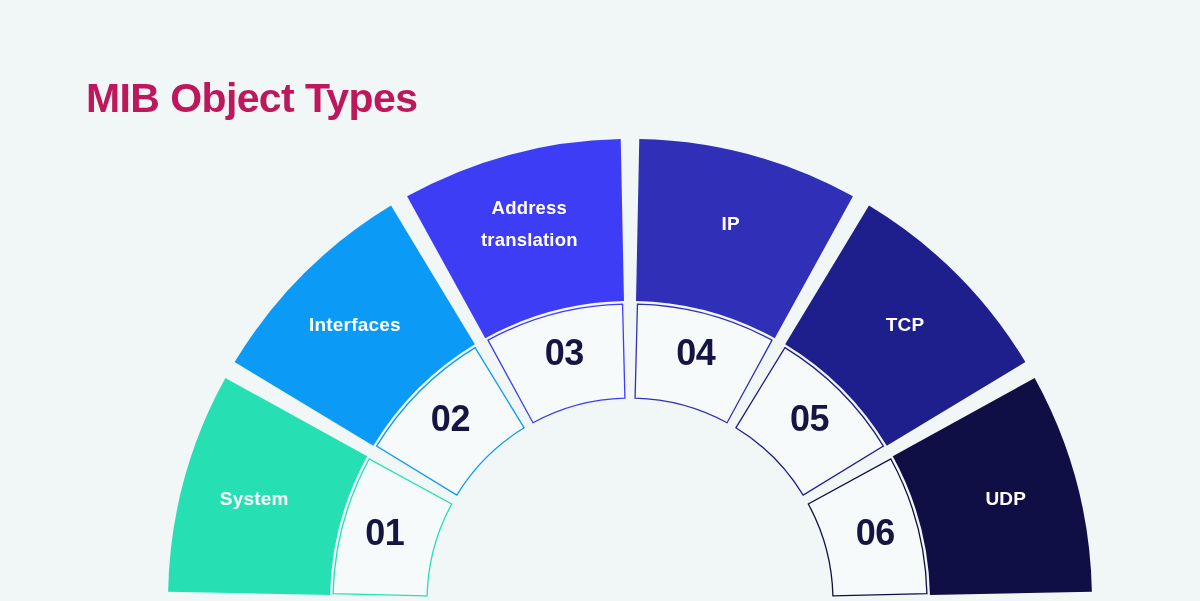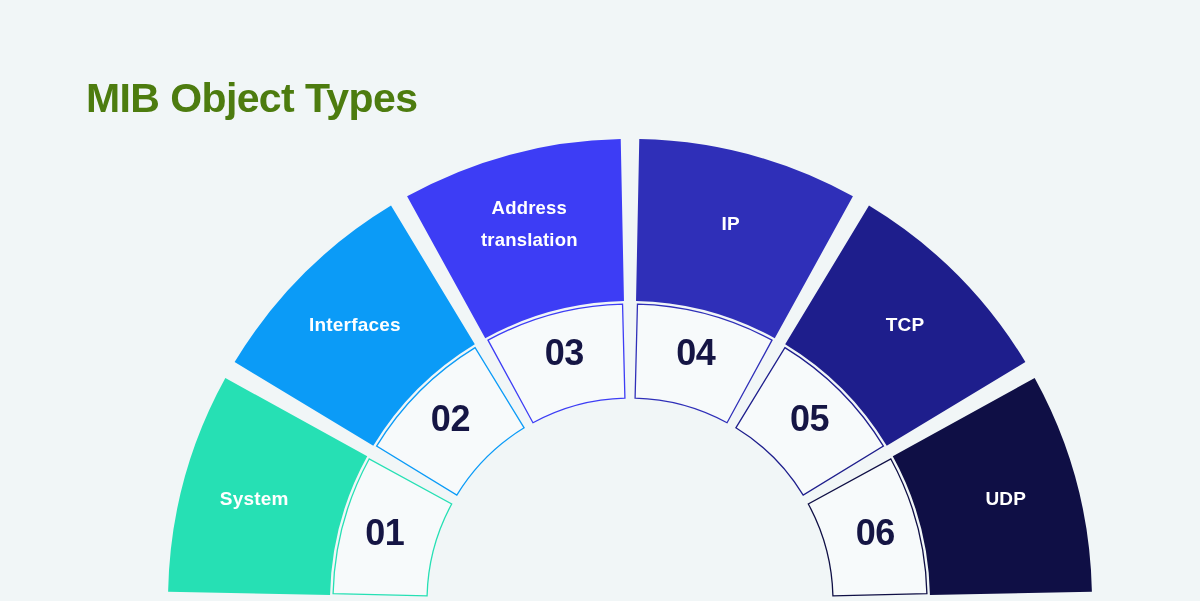--- a/index.html
+++ b/index.html
@@ -61,21 +61,21 @@
     text-anchor: middle;
     dominant-baseline: middle;
     letter-spacing: -0.5px;
   }
 </style>
 </head>
 <body style="background: rgb(241, 246, 247);">
 
 <div id="stage" style="background: rgb(241, 246, 247);">
 
-  <h1 id="page-title" style="color: #4d7c0f;">MIB Object Types</h1>
+  <h1 id="page-title" style="color: #be185d;">MIB Object Types</h1>
 
   <svg id="wheel" viewBox="0 0 1200 601" xmlns="http://www.w3.org/2000/svg">
     <g id="outer-ring">
         <path d="M 168.0930567360955 591.7276882819816 A 462 462 0 0 1 225.34069709003222 378.0765858676597 L 367.23421888963134 456.24453627770106 A 300 300 0 0 0 330.06042645201006 594.9790183649231 Z" fill="#26e0b4"></path>
         <path d="M 234.6130088080505 362.0164708684357 A 462 462 0 0 1 391.01647086843593 205.61300880805032 L 474.81589017430906 344.255200524708 A 300 300 0 0 0 373.25520052470813 445.8158901743089 Z" fill="#0b9bf7"></path>
         <path d="M 407.07658586765956 196.34069709003228 A 462 462 0 0 1 620.7276882819818 139.0930567360955 L 623.9790183649233 301.06042645201006 A 300 300 0 0 0 485.244536277701 338.23421888963134 Z" fill="#3d3df5"></path>
         <path d="M 639.2723117180182 139.0930567360955 A 462 462 0 0 1 852.9234141323404 196.34069709003222 L 774.755463722299 338.23421888963134 A 300 300 0 0 0 636.0209816350767 301.06042645201006 Z" fill="#2f2fb8"></path>
         <path d="M 868.9835291315641 205.61300880805038 A 462 462 0 0 1 1025.3869911919496 362.01647086843593 L 886.744799475292 445.81589017430906 A 300 300 0 0 0 785.1841098256909 344.255200524708 Z" fill="#1e1e8c"></path>
         <path d="M 1034.6593029099677 378.07658586765956 A 462 462 0 0 1 1091.9069432639044 591.7276882819818 L 929.93957354799 594.9790183649233 A 300 300 0 0 0 892.7657811103686 456.24453627770106 Z" fill="#0f0f45"></path>
       </g>

